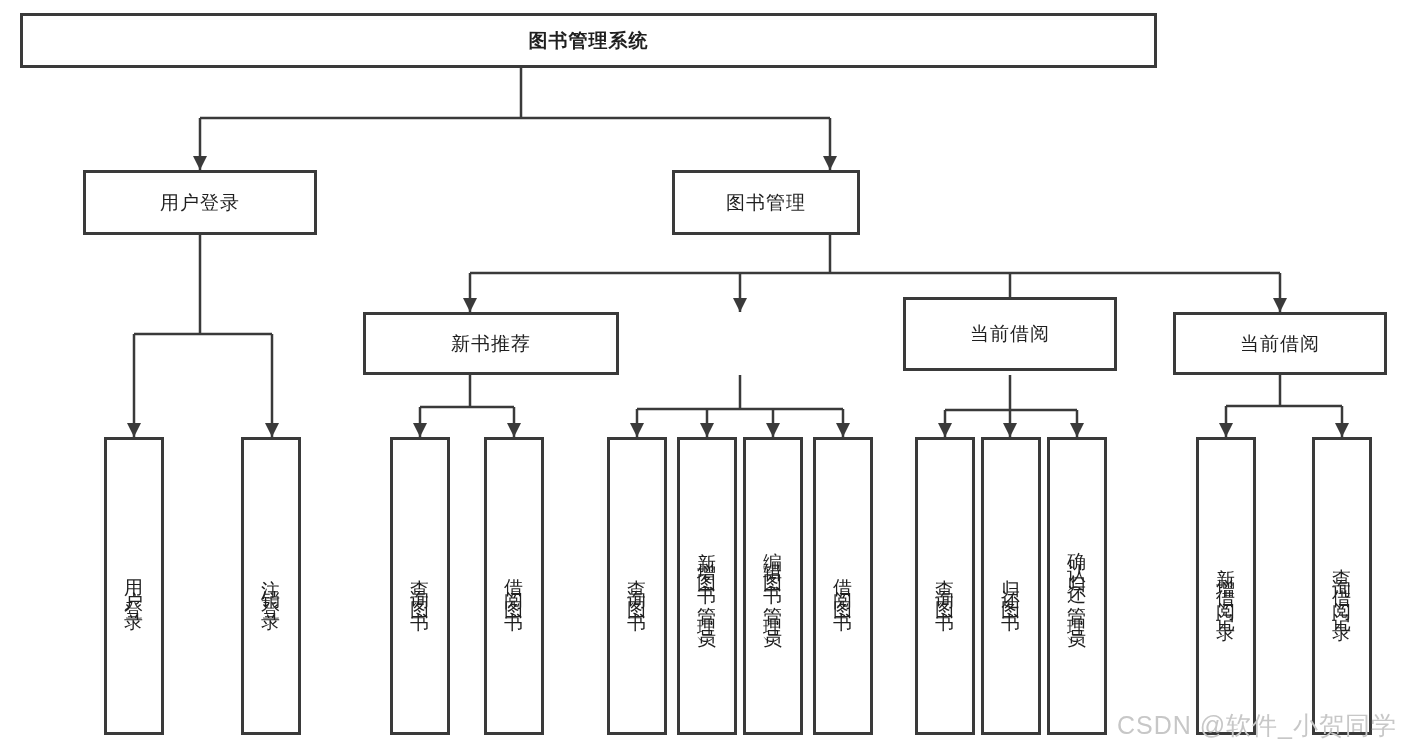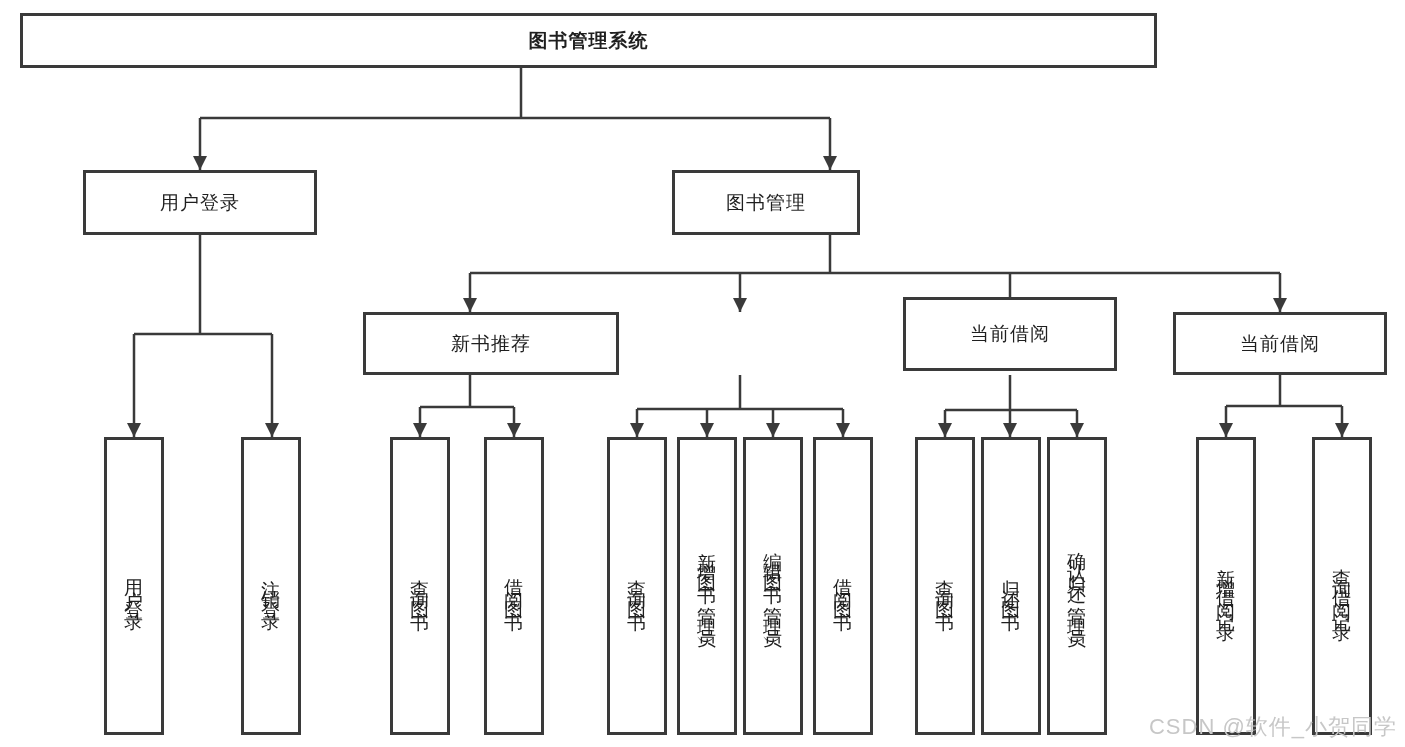--- a/index.html
+++ b/index.html
@@ -47,21 +47,21 @@
     writing-mode: vertical-rl;
     text-orientation: mixed;
     letter-spacing: 11px;
     line-height: 1;
     white-space: nowrap;
   }
   .watermark {
     position: absolute;
     right: 8px;
     bottom: 5px;
-    font-size: 22px;
+    font-size: 25px;
     color: #c7c7c7;
     letter-spacing: 1px;
   }
 </style>
 </head>
 <body>
 
 <div id="canvas">
 
   <svg id="connectors" width="1405" height="747" viewBox="0 0 1405 747">

